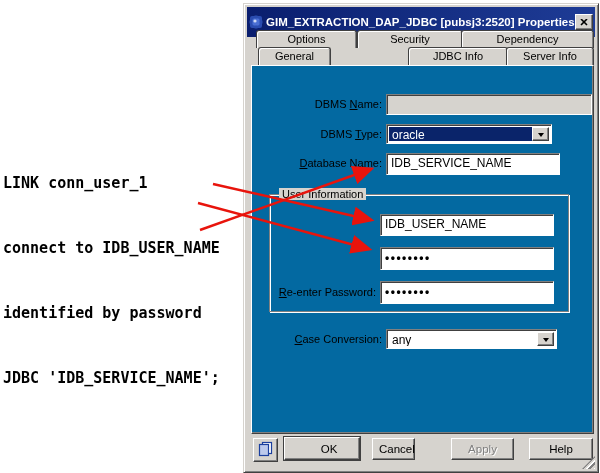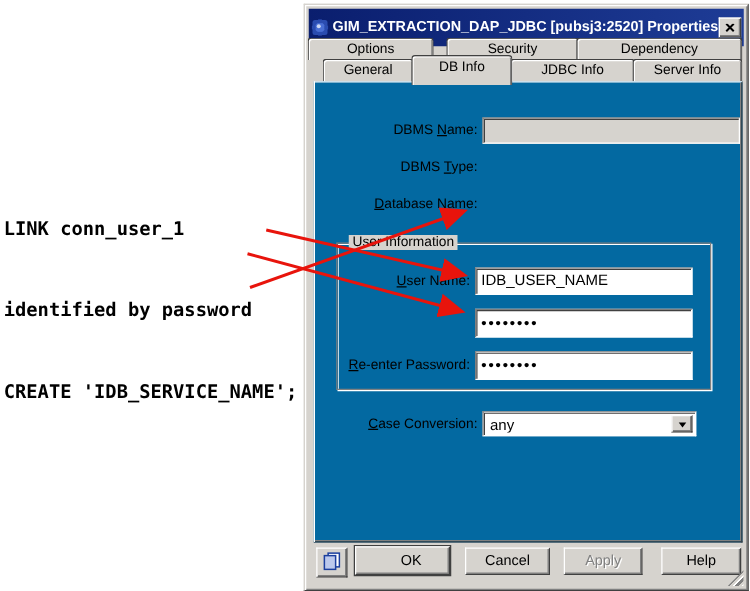--- a/index.html
+++ b/index.html
@@ -62,22 +62,23 @@
   
   .arrows{position:absolute;left:0;top:0;z-index:10;pointer-events:none;}
 </style>
 </head>
 <body>
 
 <div id="app">
 
   <div class="sql">
     <div>LINK conn_user_1</div>
+    <div>connect to IDB_USER_NAME</div>
     <div>identified by password</div>
-    <div>CREATE 'IDB_SERVICE_NAME';</div>
+    <div>JDBC 'IDB_SERVICE_NAME';</div>
   </div>
 
   <div class="dialog">
 
     <div class="titlebar">
       <svg width="14" height="14" viewBox="0 0 14 14">
         <rect x="1" y="1" width="12" height="12" rx="2" fill="#2a4cb0"></rect>
         <circle cx="7" cy="7" r="4" fill="#4a6fd4"></circle>
         <rect x="5.5" y="0.5" width="3" height="3" fill="#2a4cb0"></rect>
         <rect x="5.5" y="10.5" width="3" height="3" fill="#2a4cb0"></rect>
@@ -86,50 +87,53 @@
         <circle cx="6" cy="6" r="1.6" fill="#cdd8f4"></circle>
       </svg>
       <span class="titletext">GIM_EXTRACTION_DAP_JDBC [pubsj3:2520] Properties</span>
       <span class="closebtn">
         <svg width="8" height="7" viewBox="0 0 8 7">
           <path d="M1 0 L7 6 M7 0 L1 6" stroke="#000" stroke-width="1.6"></path>
         </svg>
       </span>
     </div>
 
-    <div class="tab" style="left:2px;top:26px;width:99px;height:17px;line-height:16px;">Options</div>
+    <div class="tab" style="left:12px;top:26px;width:99px;height:17px;line-height:16px;">Options</div>
     <div class="tab" style="left:113px;top:26px;width:104px;height:17px;line-height:16px;">Security</div>
     <div class="tab" style="left:217px;top:26px;width:131px;height:17px;line-height:16px;">Dependency</div>
 
     <div class="tab" style="left:14px;top:43px;width:71px;height:18px;line-height:17px;">General</div>
-    <div class="tab active" style="left:85px;top:40px;width:79px;height:23px;line-height:19px;">DB Info</div>
     <div class="tab" style="left:164px;top:43px;width:98px;height:18px;line-height:17px;">JDBC Info</div>
     <div class="tab" style="left:262px;top:43px;width:86px;height:18px;line-height:17px;">Server Info</div>
 
     <div class="panel">
 
       <div class="lbl" style="left:10px;top:32px;width:120px;">
         <span>DBMS </span><span class="mn">N</span><span>ame:</span>
       </div>
       <div class="input disabled" style="left:134px;top:28px;width:200px;height:17px;"></div>
 
       <div class="lbl" style="left:10px;top:62px;width:120px;">
         <span>DBMS </span><span class="mn">T</span><span>ype:</span>
       </div>
+      <div class="combo" style="left:134px;top:58px;width:164px;height:18px;">
+        <div class="sel hilite">oracle</div>
+        <div class="drop">
+          <div class="tri"></div>
+        </div>
+      </div>
 
       <div class="lbl" style="left:10px;top:91px;width:120px;">
         <span></span><span class="mn">D</span><span>atabase Name:</span>
       </div>
+      <div class="input" style="left:134px;top:87px;width:168px;height:18px;">IDB_SERVICE_NAME</div>
 
       <div class="groupbox" style="left:17px;top:128px;width:298px;height:116px;">
         <div class="grouplabel">User Information</div>
 
-        <div class="lbl" style="left:0px;top:24px;width:106px;">
-          <span></span><span class="mn">U</span><span>ser Name:</span>
-        </div>
         <div class="input" style="left:110px;top:19px;width:168px;height:18px;">IDB_USER_NAME</div>
 
         <div class="input pwd" style="left:110px;top:52px;width:168px;height:18px;">••••••••</div>
 
         <div class="lbl" style="left:0px;top:91px;width:106px;">
           <span></span><span class="mn">R</span><span>e-enter Password:</span>
         </div>
         <div class="input pwd" style="left:110px;top:86px;width:168px;height:18px;">••••••••</div>
       </div>
 
@@ -144,21 +148,21 @@
       </div>
     </div>
 
     <button class="btn" style="left:9px;top:434px;width:25px;height:24px;padding:0;">
       <svg width="15" height="16" viewBox="0 0 15 16">
         <rect x="4.5" y="1.5" width="9" height="11" fill="#fff" stroke="#1b3f9e" stroke-width="1.2"></rect>
         <rect x="1.5" y="3.5" width="9" height="11" fill="#bcc9ec" stroke="#1b3f9e" stroke-width="1.2"></rect>
       </svg>
     </button>
     <button class="btn default" style="left:40px;top:433px;width:76px;height:23px;padding-left:20px;">OK</button>
-    <button class="btn" style="left:128px;top:434px;width:68px;height:22px;">Cancel</button>
+    <button class="btn" style="left:128px;top:434px;width:43px;height:22px;">Cancel</button>
     <button class="btn" style="left:285px;top:434px;width:64px;height:22px;">Help</button>
     <button class="btn disabled" style="left:207px;top:434px;width:63px;height:22px;">Apply</button>
 
     <div class="grip"></div>
   </div>
 
   <svg class="arrows" width="600" height="473" viewBox="0 0 600 473">
     <defs>
       <marker id="ah" markerWidth="9" markerHeight="8" refX="7.5" refY="4" orient="auto">
         <path d="M0,0 L9,4 L0,8 Z" fill="#e8140c"></path>

